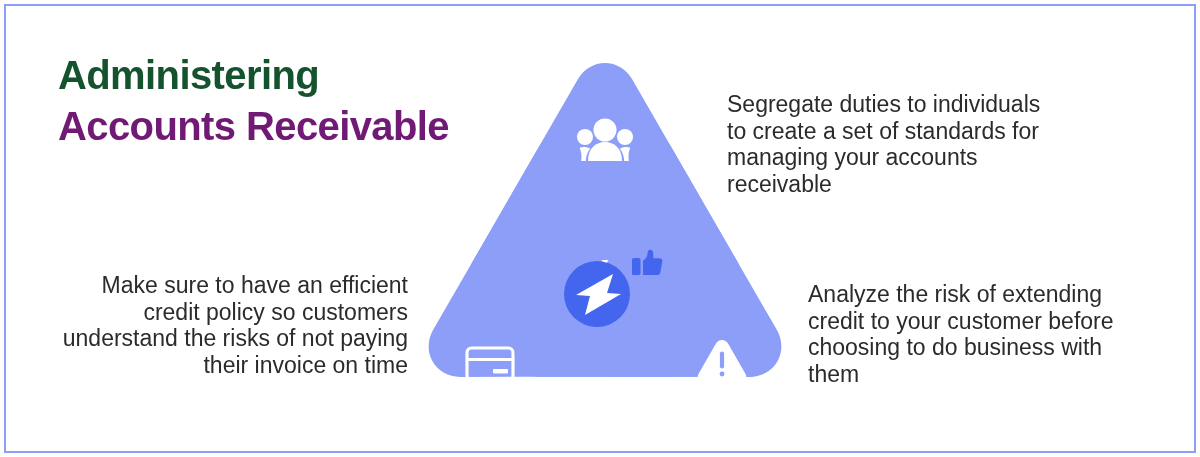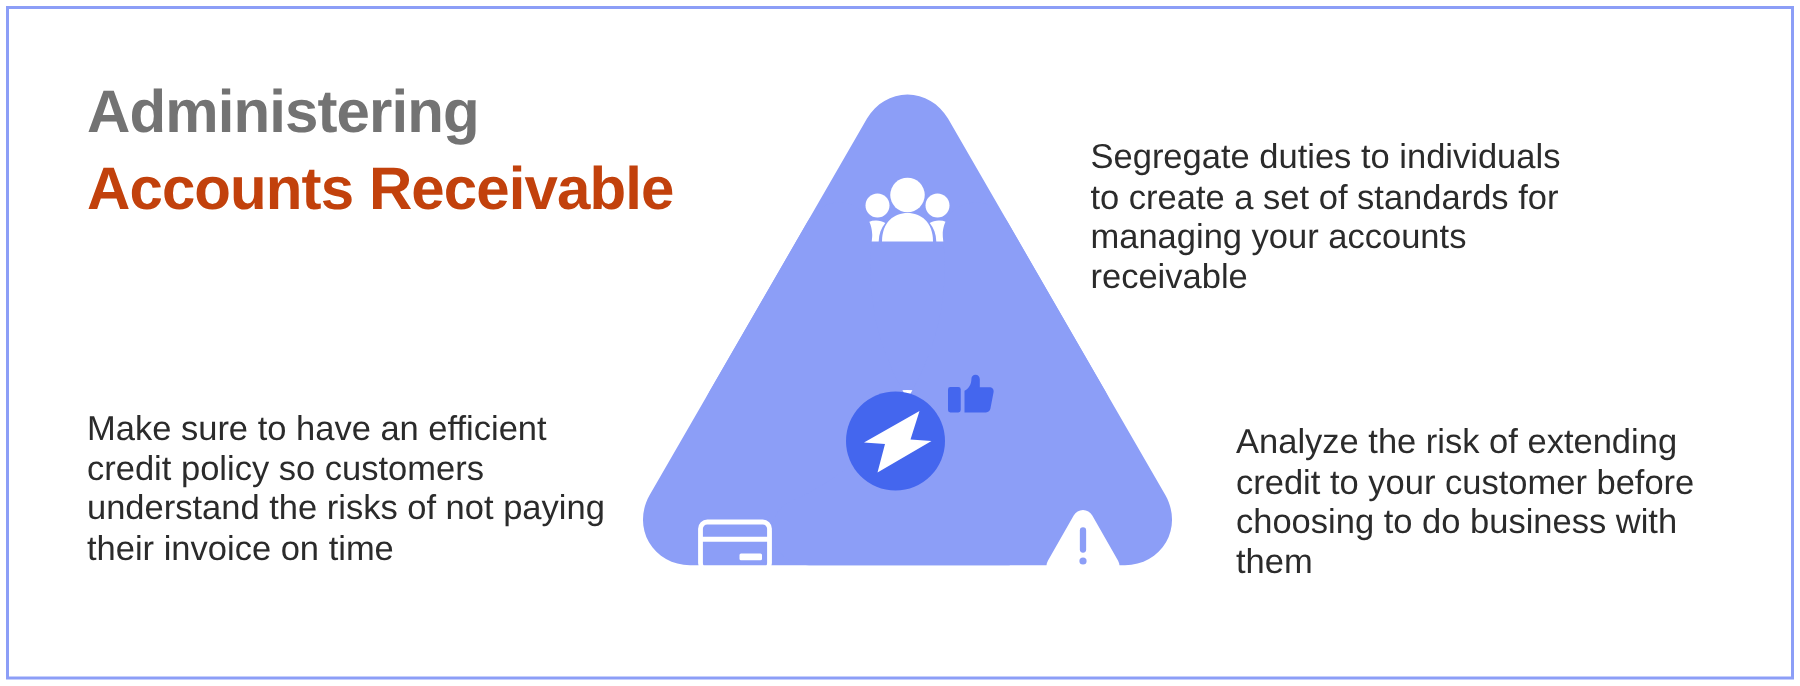--- a/index.html
+++ b/index.html
@@ -37,34 +37,34 @@
     top: 50px;
     width: 470px;
   }
   .title-line {
     font-size: 40px;
     font-weight: bold;
     line-height: 51px;
     letter-spacing: -0.6px;
     white-space: nowrap;
   }
-  #title-line-1 { color: #737373; }
-  #title-line-2 { color: #c2410c; }
+  #title-line-1 { color: #14532d; }
+  #title-line-2 { color: #701a75; }
 
   
   .callout {
     position: absolute;
     color: #2b2b2b;
     font-size: 23px;
     line-height: 26.5px;
     font-weight: 400;
   }
   #callout-top-right { left: 727px; top: 91px;  width: 330px; }
-  #callout-left      { left: 58px;  top: 272px; width: 350px; }
-  #callout-right     { left: 808px; top: 281px; width: 340px; margin-left: 16px; }
+  #callout-left      { left: 58px;  top: 272px; width: 350px; text-align: right; }
+  #callout-right     { left: 808px; top: 281px; width: 340px; }
 
   
   #triad-graphic {
     position: absolute;
     left: 400px;
     top: 50px;
     width: 410px;
     height: 370px;
   }
   #triad-svg { display: block; width: 410px; height: 370px; }

